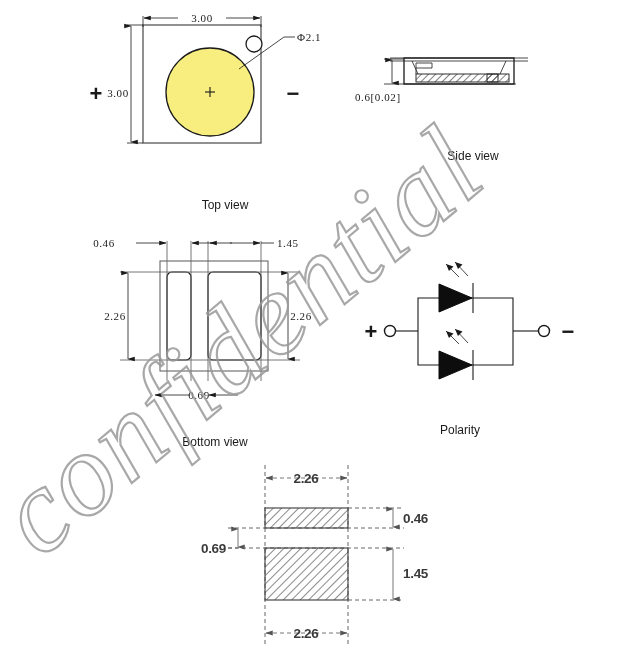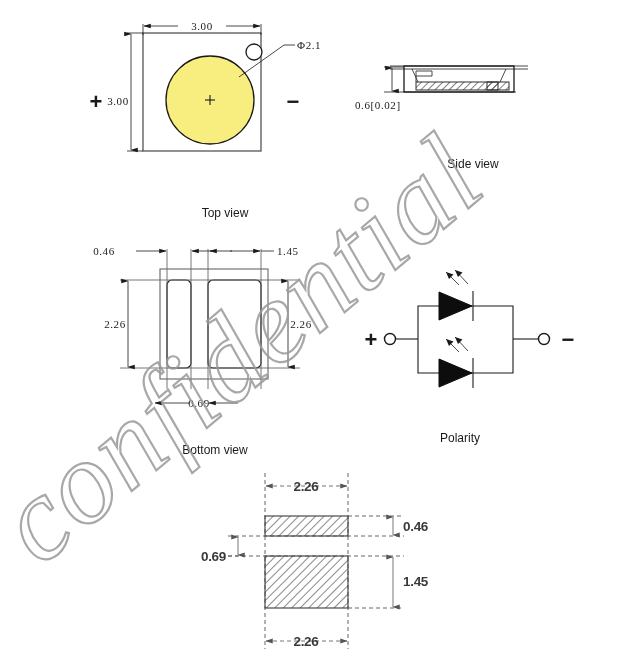--- a/index.html
+++ b/index.html
@@ -11,21 +11,20 @@
     width: 619px;
     height: 649px;
     position: relative;
     overflow: hidden;
     font-family: "Liberation Serif", serif;
     color: #1a1a1a;
   }
   #sheet {
     position: absolute;
     inset: 0;
-    margin-top: 8px;
   }
   svg.layer {
     position: absolute;
     top: 0;
     left: 0;
     width: 619px;
     height: 649px;
   }
   .dim-text {
     font-family: "Liberation Serif", serif;

